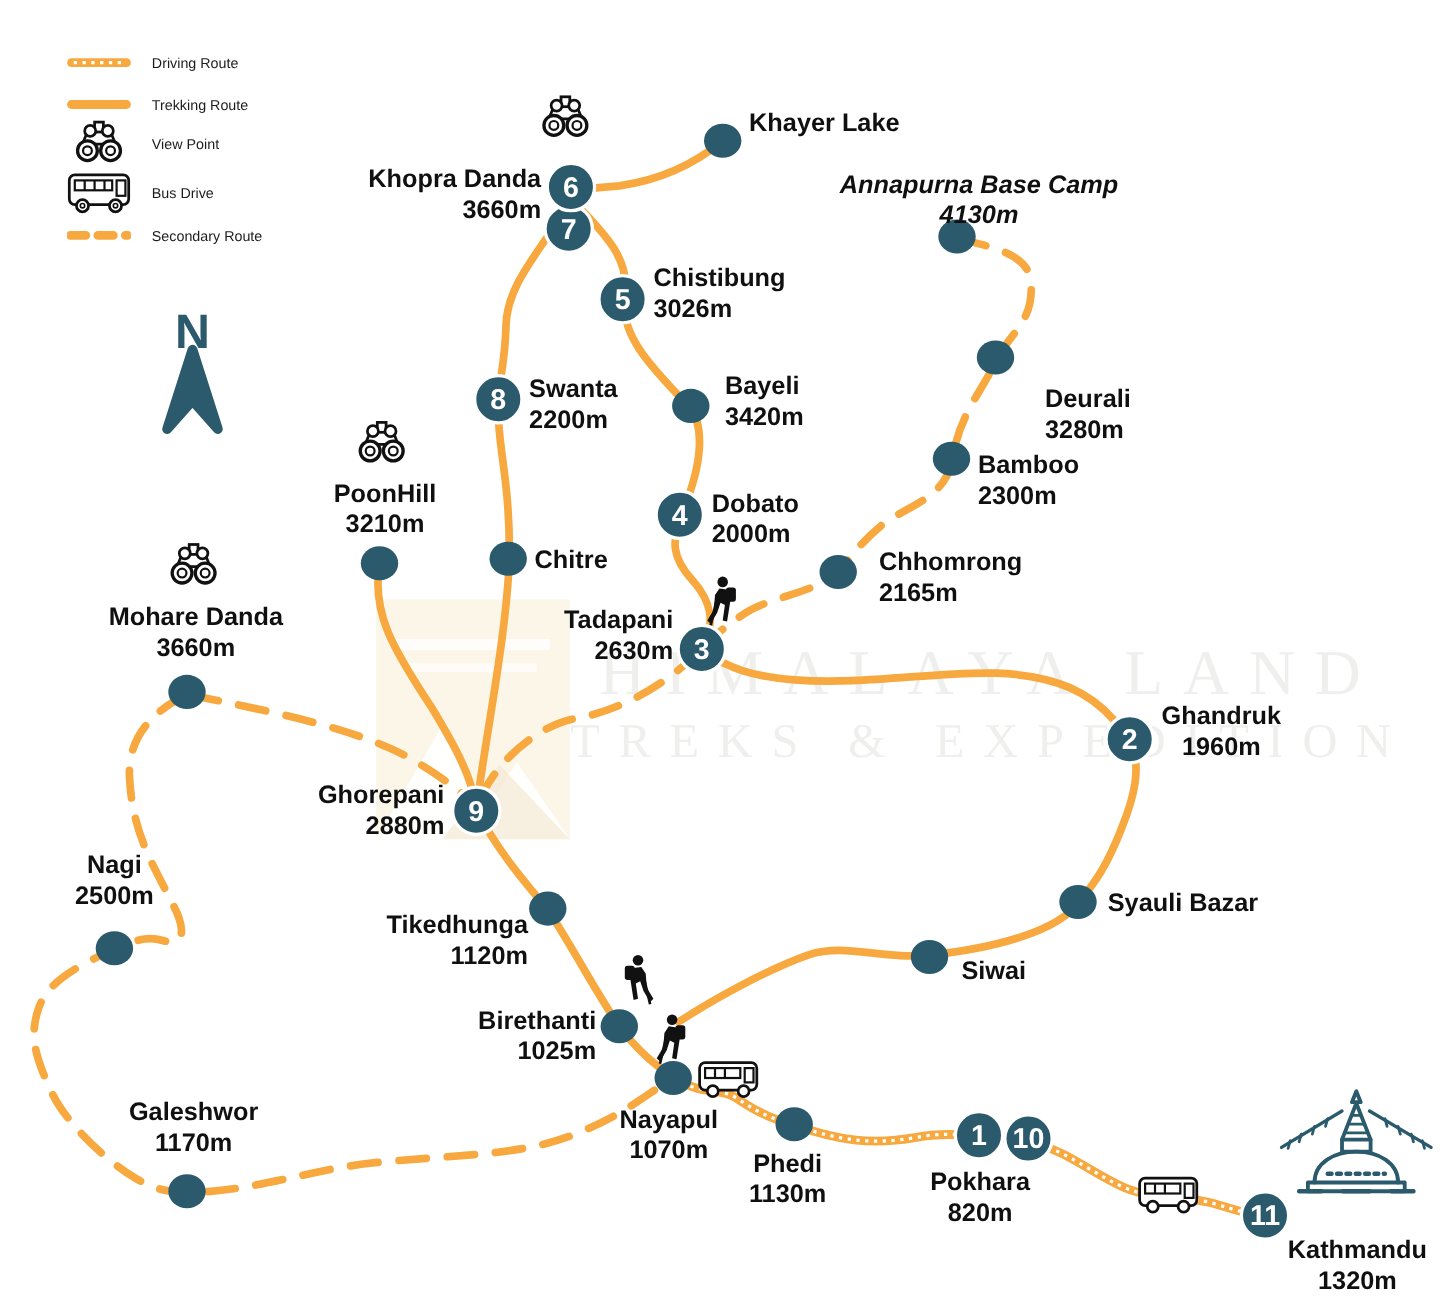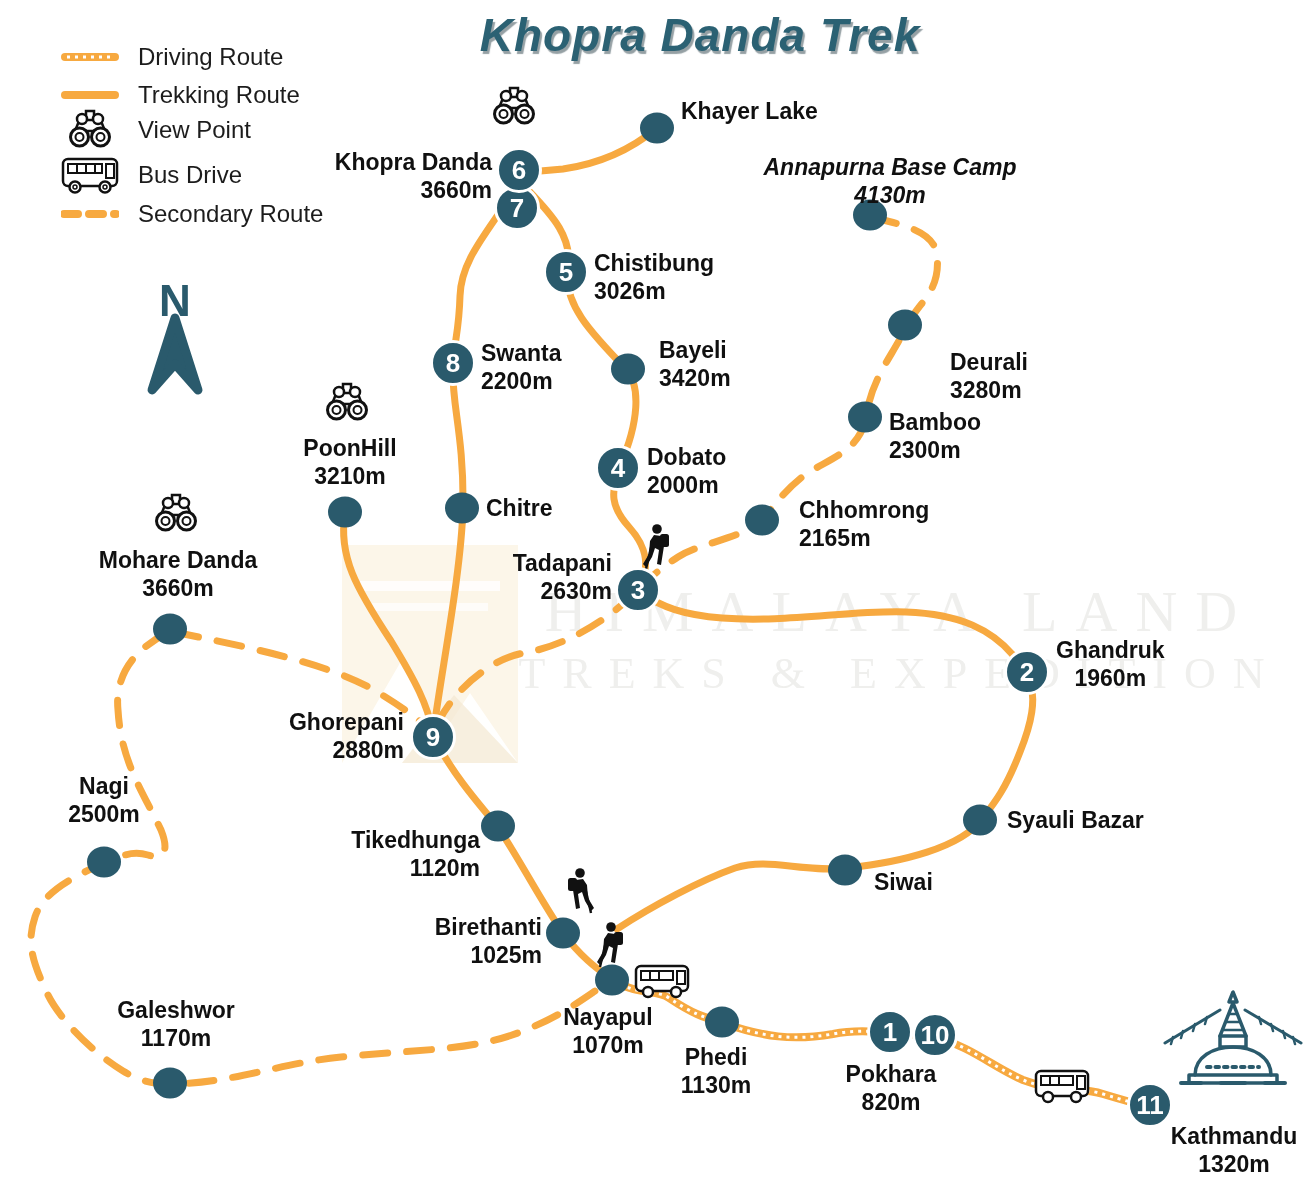--- a/index.html
+++ b/index.html
@@ -12,21 +12,21 @@
   
   .wm{position:absolute;left:900px;transform:translateX(-50%);white-space:nowrap;z-index:0;
       font-family:"Liberation Serif",serif;color:#efefed;}
   .wm1{top:578px;font-size:58px;letter-spacing:18px;}
   .wm2{top:648px;font-size:44px;letter-spacing:17px;}
   .wmbox{position:absolute;left:342px;top:545px;width:176px;height:218px;background:#FCF6E9;z-index:0;}
   
   .legend{position:absolute;left:58px;top:35px;z-index:5;}
   .lrow{position:absolute;left:0;height:44px;display:flex;align-items:center;}
   .lrow .sw{width:64px;display:flex;justify-content:center;align-items:center;}
-  .lrow .lbl{margin-left:16px;font-size:24px;color:#1c1c1c;white-space:nowrap;}
+  .lrow .lbl{margin-left:16px;font-size:13px;color:#1c1c1c;white-space:nowrap;}
   
   .loc{position:absolute;z-index:4;font-size:23px;font-weight:bold;color:#101010;
        line-height:28px;white-space:nowrap;}
   .loc span{display:block;}
   .c{transform:translateX(-50%);text-align:center;}
   .r{text-align:right;}
   .it{font-style:italic;}
   
   .stop{position:absolute;width:46px;height:46px;border-radius:50%;background:var(--marker,#2A5A6C);
         border:3px solid #fff;box-sizing:border-box;color:#fff;font-size:26px;font-weight:bold;
@@ -55,21 +55,20 @@
     <svg width="176" height="218">
       <rect x="18" y="36" width="140" height="10" fill="#ffffff" opacity="0.8"></rect>
       <rect x="30" y="58" width="116" height="8" fill="#ffffff" opacity="0.7"></rect>
       <path d="M0,218 L58,118 L100,190 L128,148 L176,218 Z" fill="#ffffff" opacity="0.95"></path>
       <path d="M60,218 L112,150 L176,218 Z" fill="#F3E8D2" opacity="0.7"></path>
     </svg>
   </div>
   <div class="wm wm1">HIMALAYA LAND</div>
   <div class="wm wm2">TREKS &amp; EXPEDITION</div>
 
-  <div class="ttl">Khopra Danda Trek</div>
 
   <div class="legend">
     <div class="lrow" style="top:0;">
       <span class="sw">
         <svg width="58" height="12">
             <line x1="4" y1="6" x2="54" y2="6" class="drvbase"></line>
             <line x1="6" y1="6" x2="52" y2="6" class="drvtop"></line>
           </svg>
       </span>
       <span class="lbl">Driving Route</span>
@@ -281,21 +280,21 @@
       <span>11</span>
     </div>
 
   <div class="loc" style="left:681px;top:97px;">
     <span>Khayer Lake</span>
   </div>
   <div class="loc r" style="right:820px;top:148px;">
     <span>Khopra Danda</span>
     <span>3660m</span>
   </div>
-  <div class="loc" style="left:594px;top:249px;">
+  <div class="loc" style="left:594px;top:238px;">
     <span>Chistibung</span>
     <span>3026m</span>
   </div>
   <div class="loc c it" style="left:890px;top:153px;">
     <span>Annapurna Base Camp</span>
     <span>4130m</span>
   </div>
   <div class="loc" style="left:950px;top:312px;margin-top:36px;">
     <span>Deurali</span>
     <span>3280m</span>

